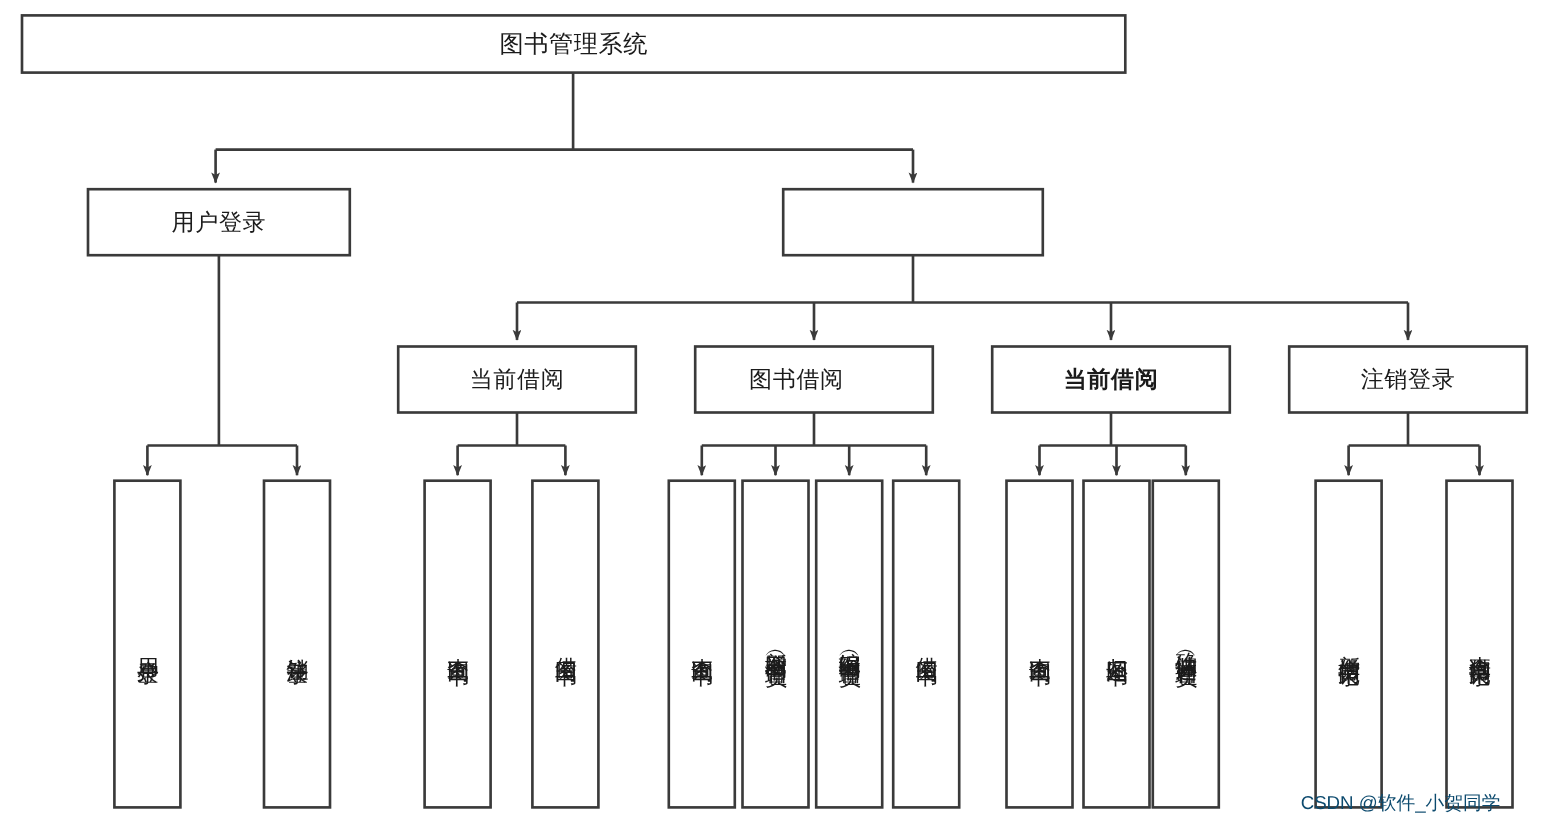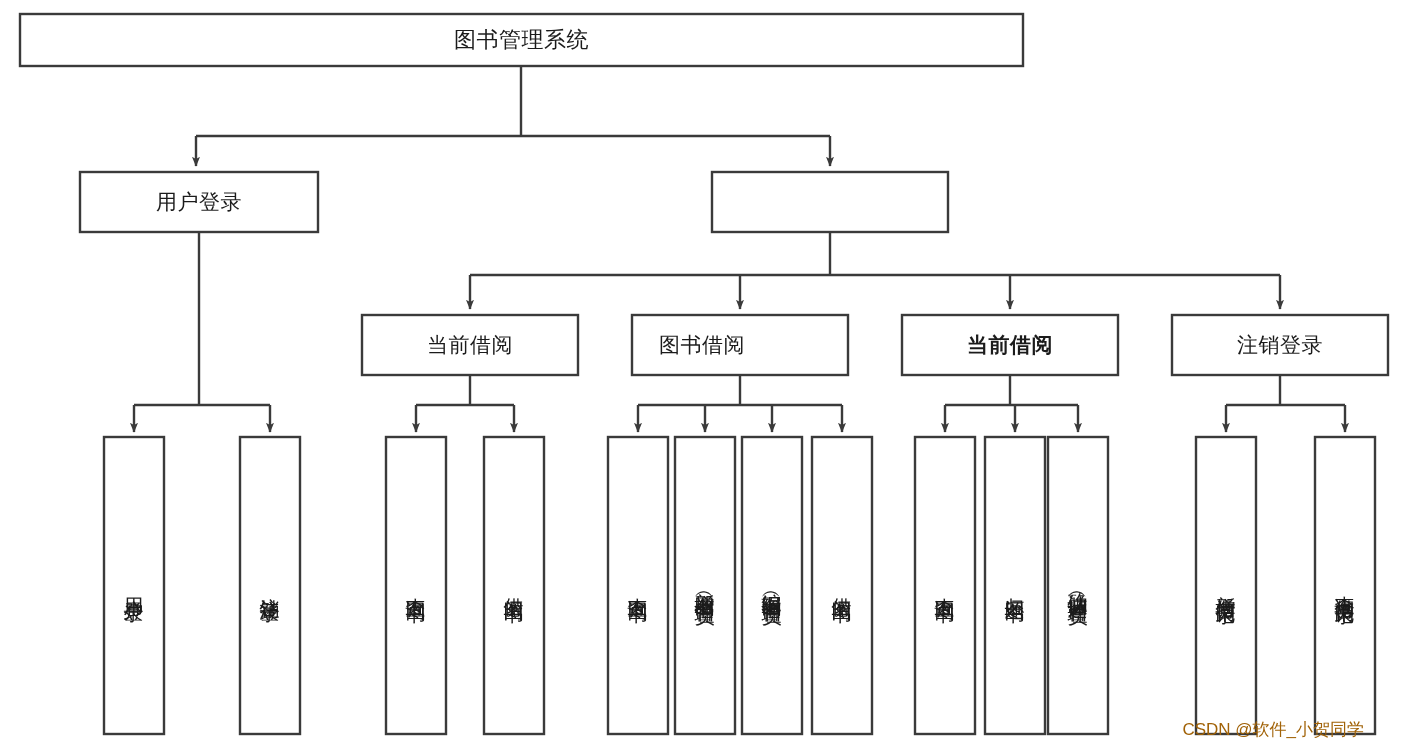--- a/index.html
+++ b/index.html
@@ -62,21 +62,21 @@
     letter-spacing: 2px;
     line-height: 1;
     user-select: none;
     text-align: center;
   }
   .watermark {
     position: absolute;
     right: 10px;
     bottom: 6px;
     font-size: 17px;
-    color: #a16207;
+    color: #0c4a6e;
     white-space: nowrap;
     user-select: none;
   }
 </style>
 </head>
 <body>
 
 <div id="diagram-root">
 
   <svg class="diagram" viewBox="0 0 1405 747">
@@ -146,21 +146,21 @@
 
     <rect class="node-box" x="1196" y="437" width="60" height="297"></rect>
     <rect class="node-box" x="1315" y="437" width="60" height="297"></rect>
   </svg>
 
   <div class="node-label-h" style="left:20px; top:14px; width:1003px; height:52px; font-size:22px;">图书管理系统</div>
 
   <div class="node-label-h" style="left:80px; top:172px; width:238px; height:60px;">用户登录</div>
 
   <div class="node-label-h" style="left:362px; top:315px; width:216px; height:60px;">当前借阅</div>
-  <div class="node-label-h" style="left:594px; top:315px; width:216px; height:60px;">图书借阅</div>
+  <div class="node-label-h" style="left:616px; top:315px; width:216px; height:60px;">图书借阅</div>
   <div class="node-label-h" style="left:902px; top:315px; width:216px; height:60px;font-weight:bold;">当前借阅</div>
   <div class="node-label-h" style="left:1172px; top:315px; width:216px; height:60px;">注销登录</div>
 
   <div class="node-label-v" style="left:104px; top:437px; width:60px; height:297px;">用户登录</div>
   <div class="node-label-v" style="left:240px; top:437px; width:60px; height:297px;">注销登录</div>
 
   <div class="node-label-v" style="left:386px; top:437px; width:60px; height:297px;">查询图书</div>
   <div class="node-label-v" style="left:484px; top:437px; width:60px; height:297px;">借阅图书</div>
 
   <div class="node-label-v" style="left:608px; top:437px; width:60px; height:297px;">查询图书</div>

